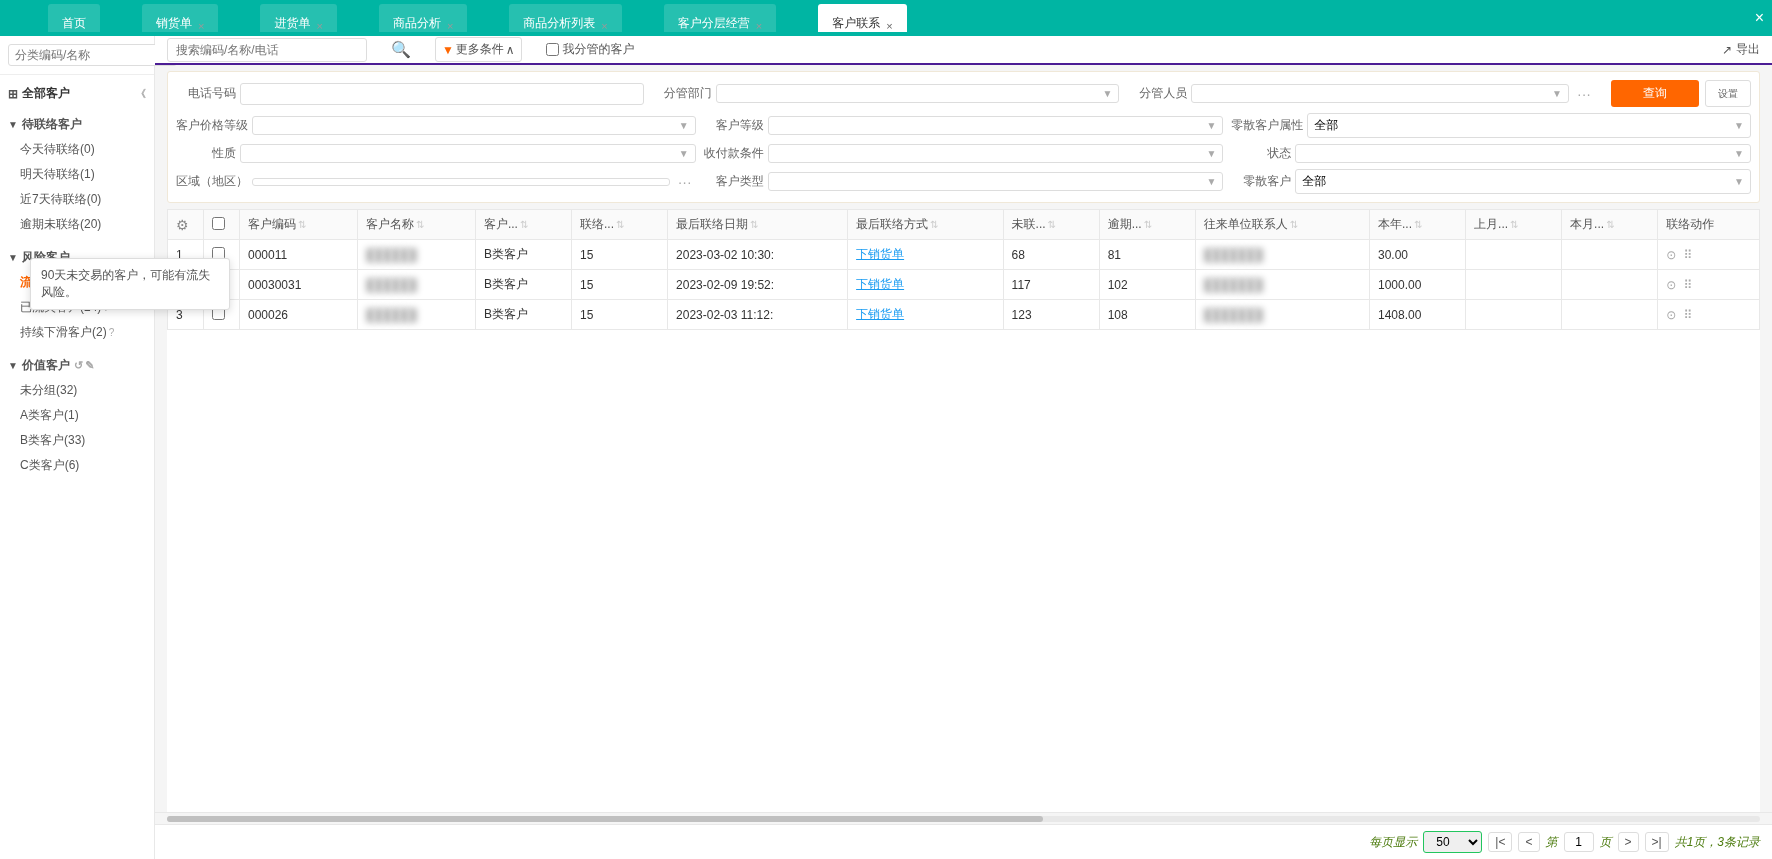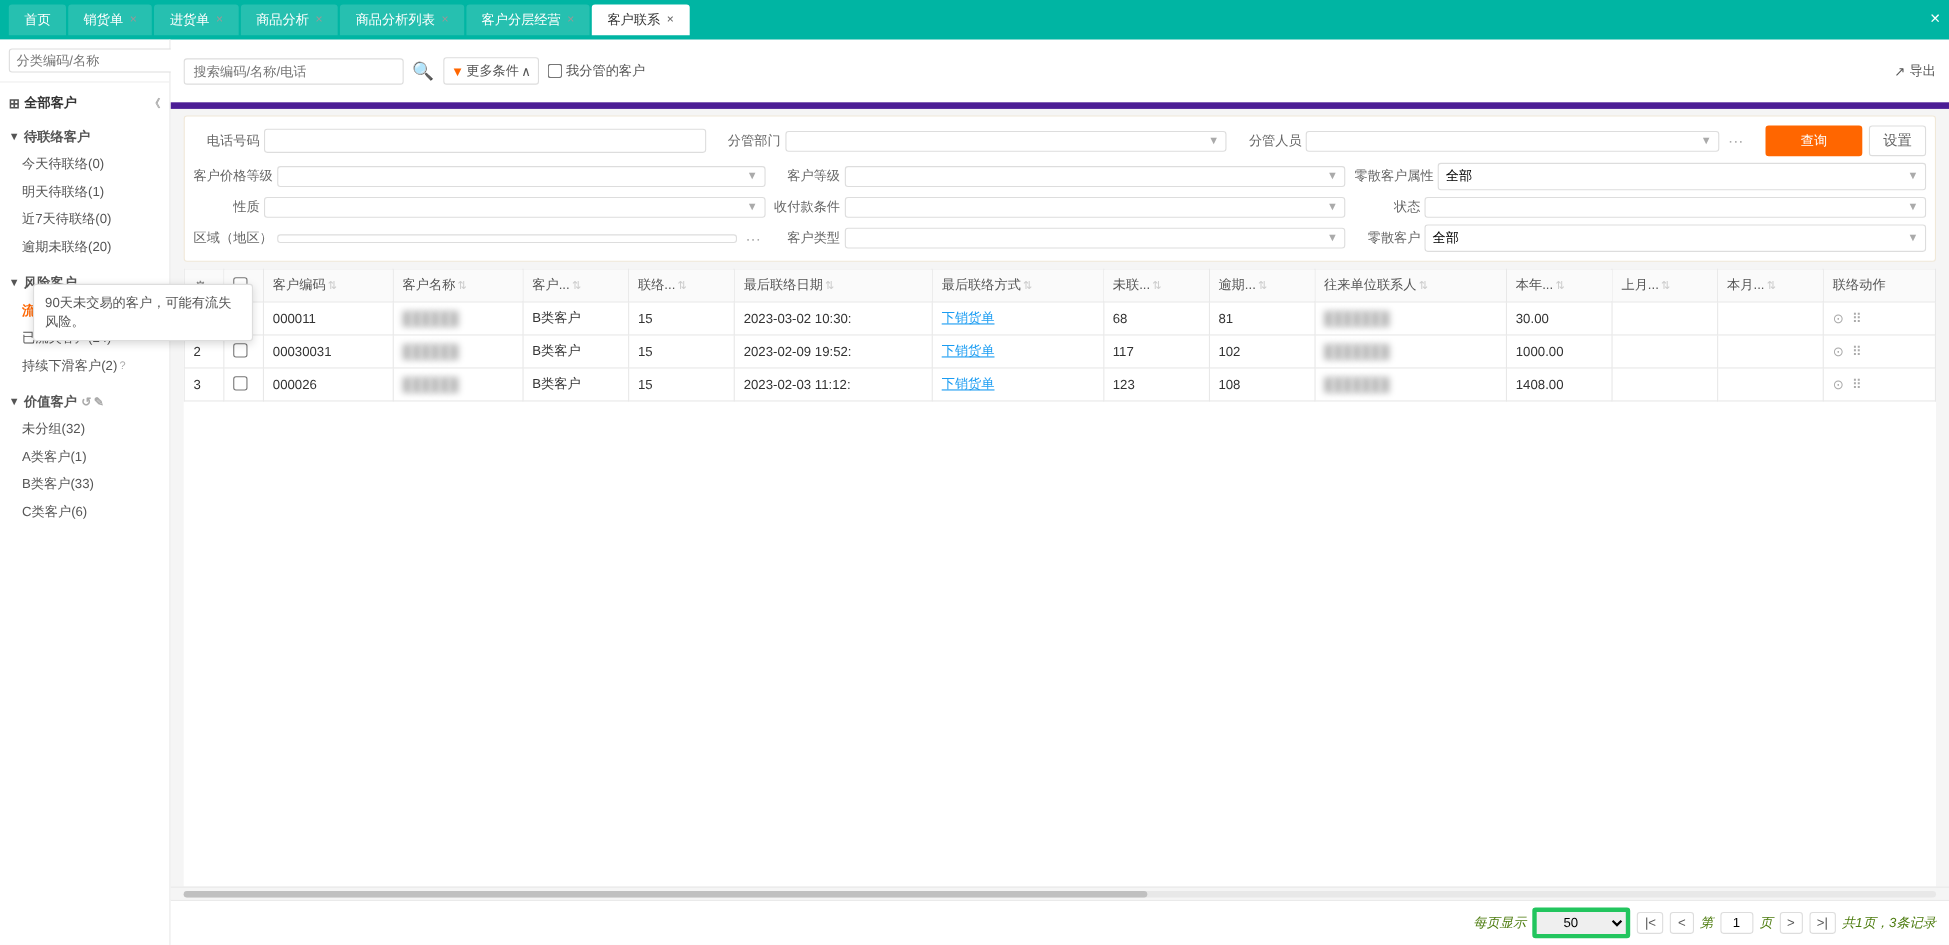--- a/index.html
+++ b/index.html
@@ -5,25 +5,26 @@
     * { box-sizing: border-box; margin: 0; padding: 0; font-family: 'Microsoft YaHei', Arial, sans-serif; font-size: 12px; }
     body { background: #f5f5f5; overflow: hidden; width: 1772px; height: 859px; }
 
     
     .tab-bar {
       display: flex; align-items: center;
       background: #00b5a3;
       height: 36px; padding: 0 8px;
     }
     .tab-item {
-      display: flex; align-items: center;
+      display: flex; align-items: flex-end;
       padding: 0 14px; height: 28px; margin-right: 2px;
       background: rgba(255,255,255,0.15); color: #fff;
       border-radius: 3px 3px 0 0; cursor: pointer; white-space: nowrap;
       font-size: 13px;
+      margin-left: 40px;
     }
     .tab-item.active { background: #fff; color: #333; }
     .tab-item .close { margin-left: 6px; color: #999; font-size: 11px; }
     .tab-item.active .close { color: #666; }
     .tab-close-all { margin-left: auto; color: #fff; font-size: 16px; cursor: pointer; }
 
     
     .main-layout { display: flex; height: calc(859px - 36px); }
 
     
@@ -70,22 +71,22 @@
       background: #fff; border: 1px solid #ddd; border-radius: 3px;
       padding: 8px 10px; color: #555; font-size: 12px;
       box-shadow: 0 2px 8px rgba(0,0,0,0.15); max-width: 200px;
     }
 
     
     .content { flex: 1; display: flex; flex-direction: column; overflow: hidden; }
 
     
     .toolbar {
-      background: #fff; border-bottom: 6px solid #4c1d95;
-      padding: 16px 12px; display: flex; align-items: center; gap: 8px; flex-wrap: wrap;
+      background: #fff; border-bottom: 2px solid #4c1d95;
+      padding: 1px 12px; display: flex; align-items: center; gap: 24px; flex-wrap: wrap;
     }
     .toolbar input[type="text"] {
       border: 1px solid #ddd; border-radius: 3px;
       padding: 4px 8px; font-size: 12px; width: 200px; outline: none;
     }
     .toolbar .search-btn {
       background: none; border: none; cursor: pointer;
       color: #ff6600; font-size: 16px;
     }
     .toolbar .filter-btn {
@@ -122,21 +123,21 @@
     }
     .filter-select .arrow { color: #aaa; font-size: 10px; }
     .filter-more { color: #aaa; font-size: 14px; cursor: pointer; padding: 0 4px; }
     .filter-actions { display: flex; gap: 6px; margin-left: 8px; }
     .btn-query {
       background: #ff6600; color: #fff; border: none; border-radius: 3px;
       padding: 5px 32px; cursor: pointer; font-size: 12px;
     }
     .btn-settings {
       background: #fff; color: #666; border: 1px solid #ddd; border-radius: 3px;
-      padding: 4px 12px; cursor: pointer; font-size: 13px;
+      padding: 4px 12px; cursor: pointer; font-size: 10px;
     }
 
     
     .table-wrapper { flex: 1; overflow: auto; margin: 0 12px; background: #fff; }
     table { width: 100%; border-collapse: collapse; min-width: 1400px; }
     thead tr { background: #fafafa; }
     th {
       border: 1px solid #e8e8e8; padding: 6px 8px;
       color: #555; font-weight: normal; white-space: nowrap;
       text-align: left; position: sticky; top: 0; background: #fafafa; z-index: 2;
@@ -151,21 +152,21 @@
     .link-text { color: #1a9cf2; text-decoration: underline; cursor: pointer; }
     .blurred { color: transparent; text-shadow: 0 0 6px #bbb; user-select: none; }
 
     
     .pagination {
       background: #fff; border-top: 1px solid #e8e8e8;
       padding: 6px 12px; display: flex; align-items: center; justify-content: flex-end; gap: 6px;
     }
     .pagination span { color: #4d7c0f; font-style: italic; }
     .pagination select {
-      border: 4px solid #22c55e; border-radius: 3px; padding: 2px 20px;
+      border: 1px solid #22c55e; border-radius: 3px; padding: 2px 8px;
       font-size: 12px; outline: none;
     }
     .pagination .page-btn {
       border: 1px solid #ddd; border-radius: 3px; background: #fff;
       padding: 2px 6px; cursor: pointer; color: #555; font-size: 12px;
     }
     .pagination input {
       border: 1px solid #ddd; border-radius: 3px; width: 30px;
       padding: 2px 4px; text-align: center; font-size: 12px; outline: none;
     }

